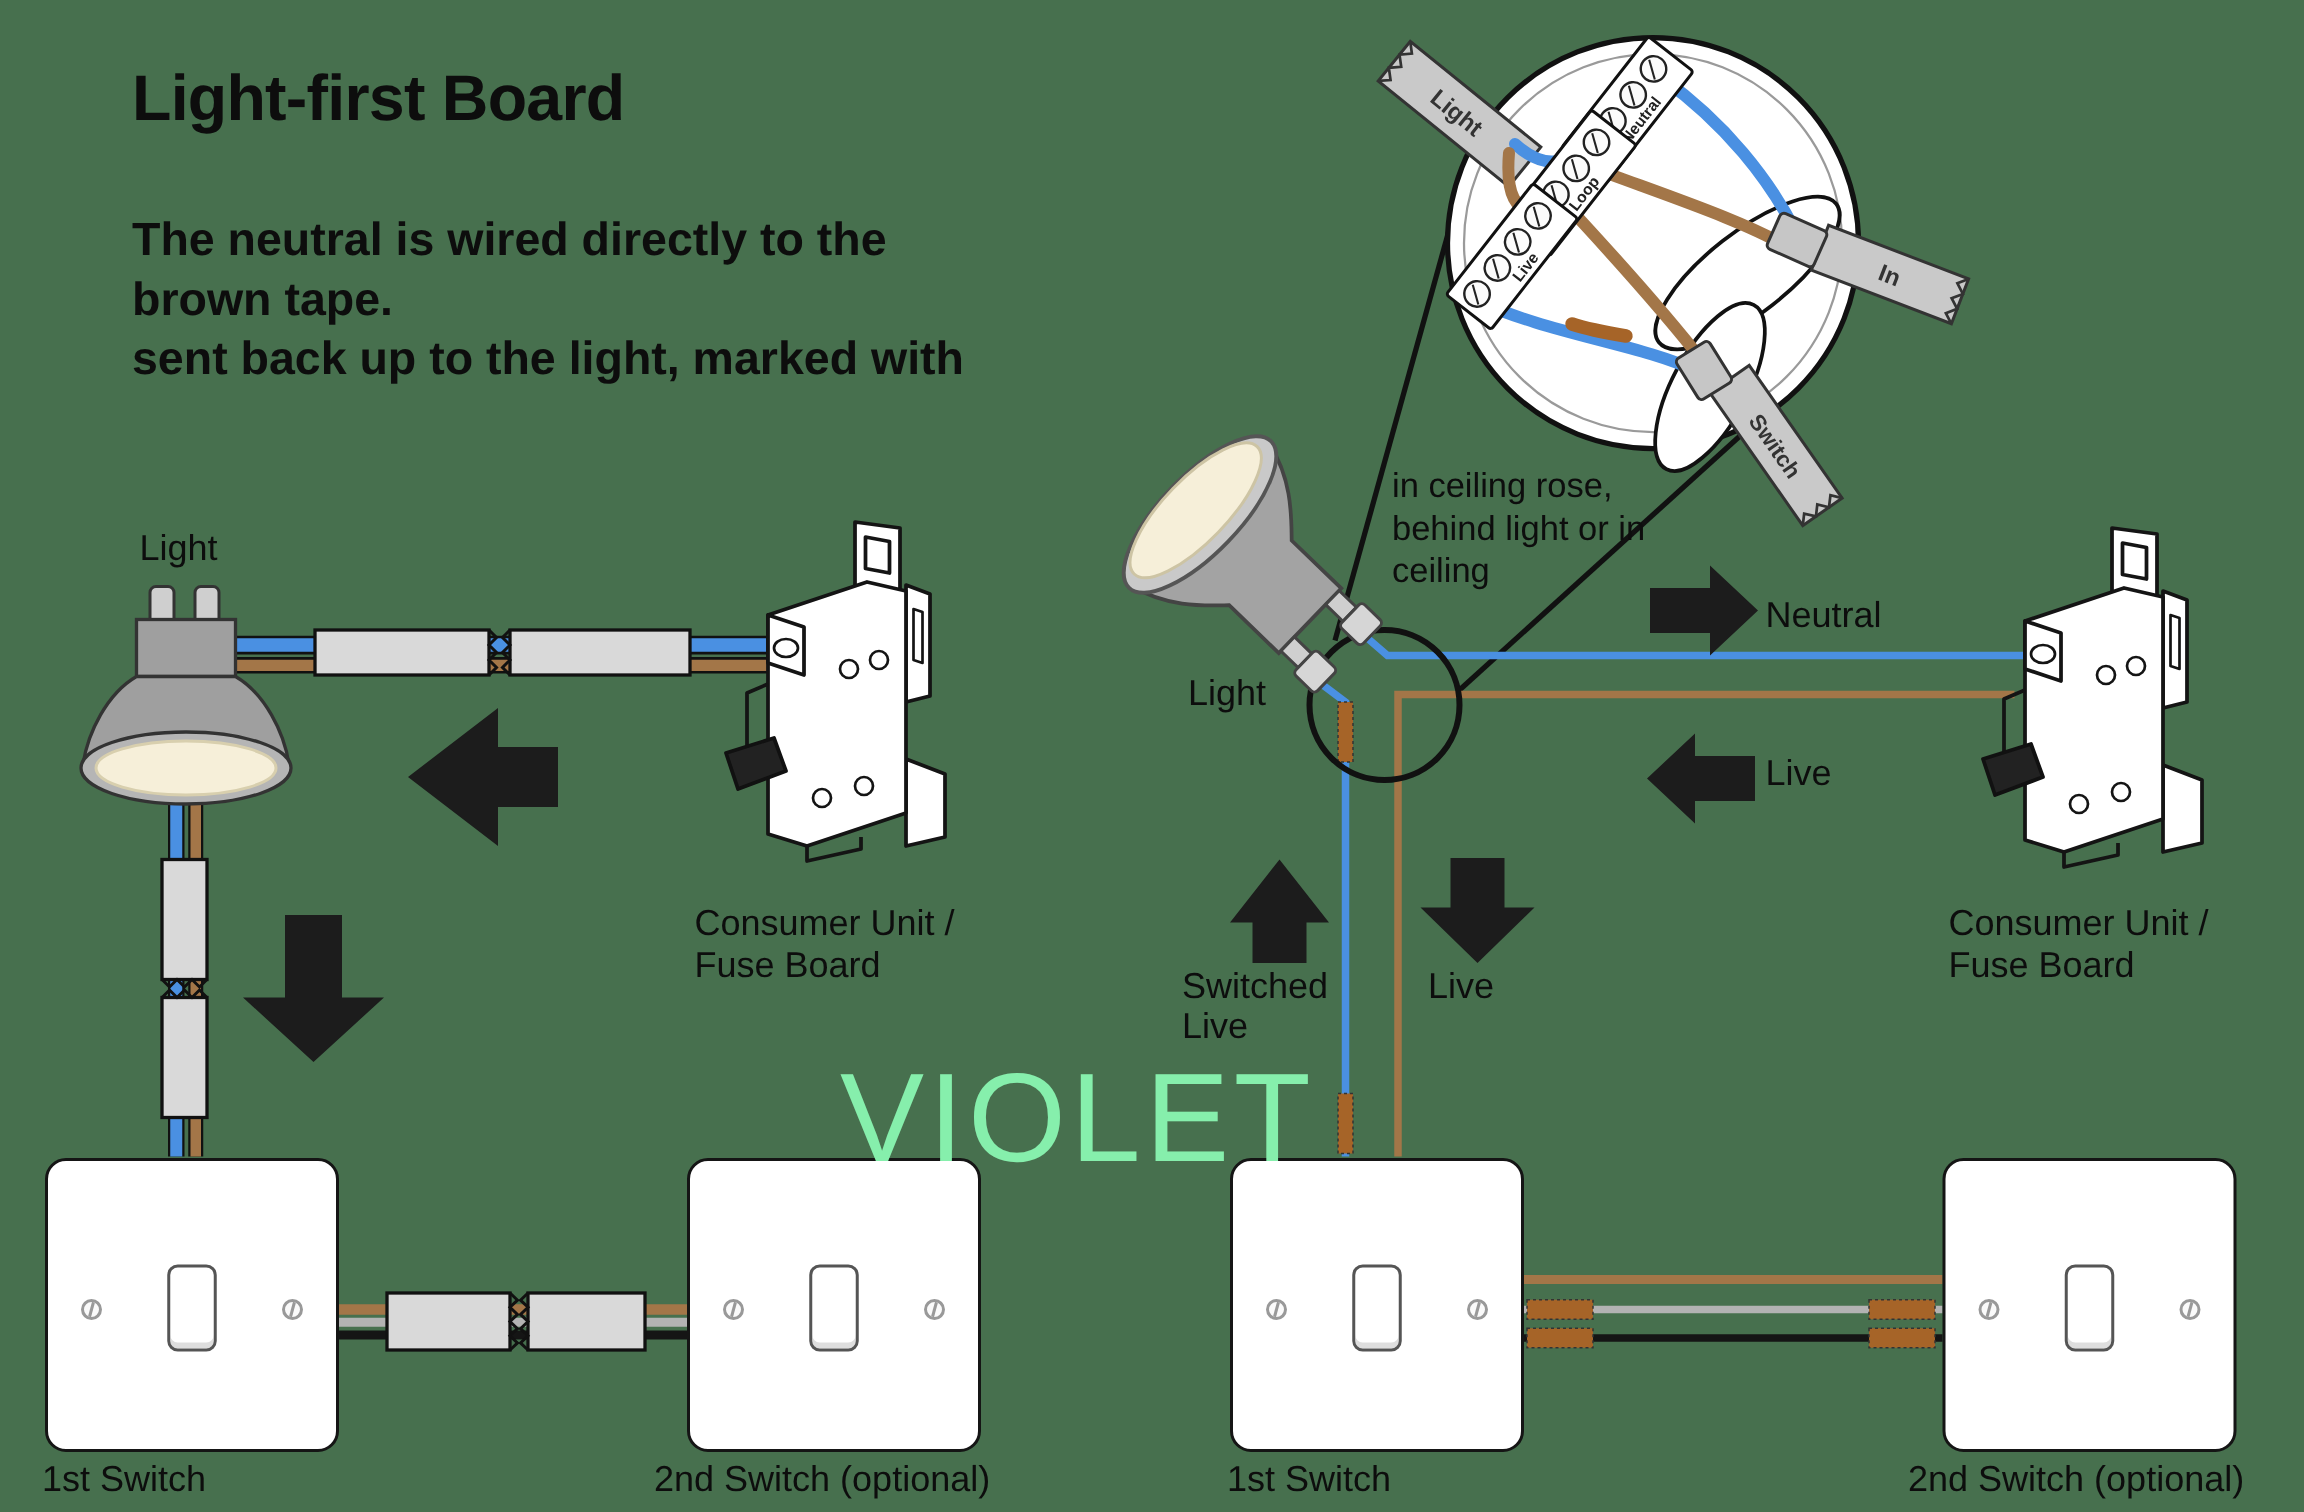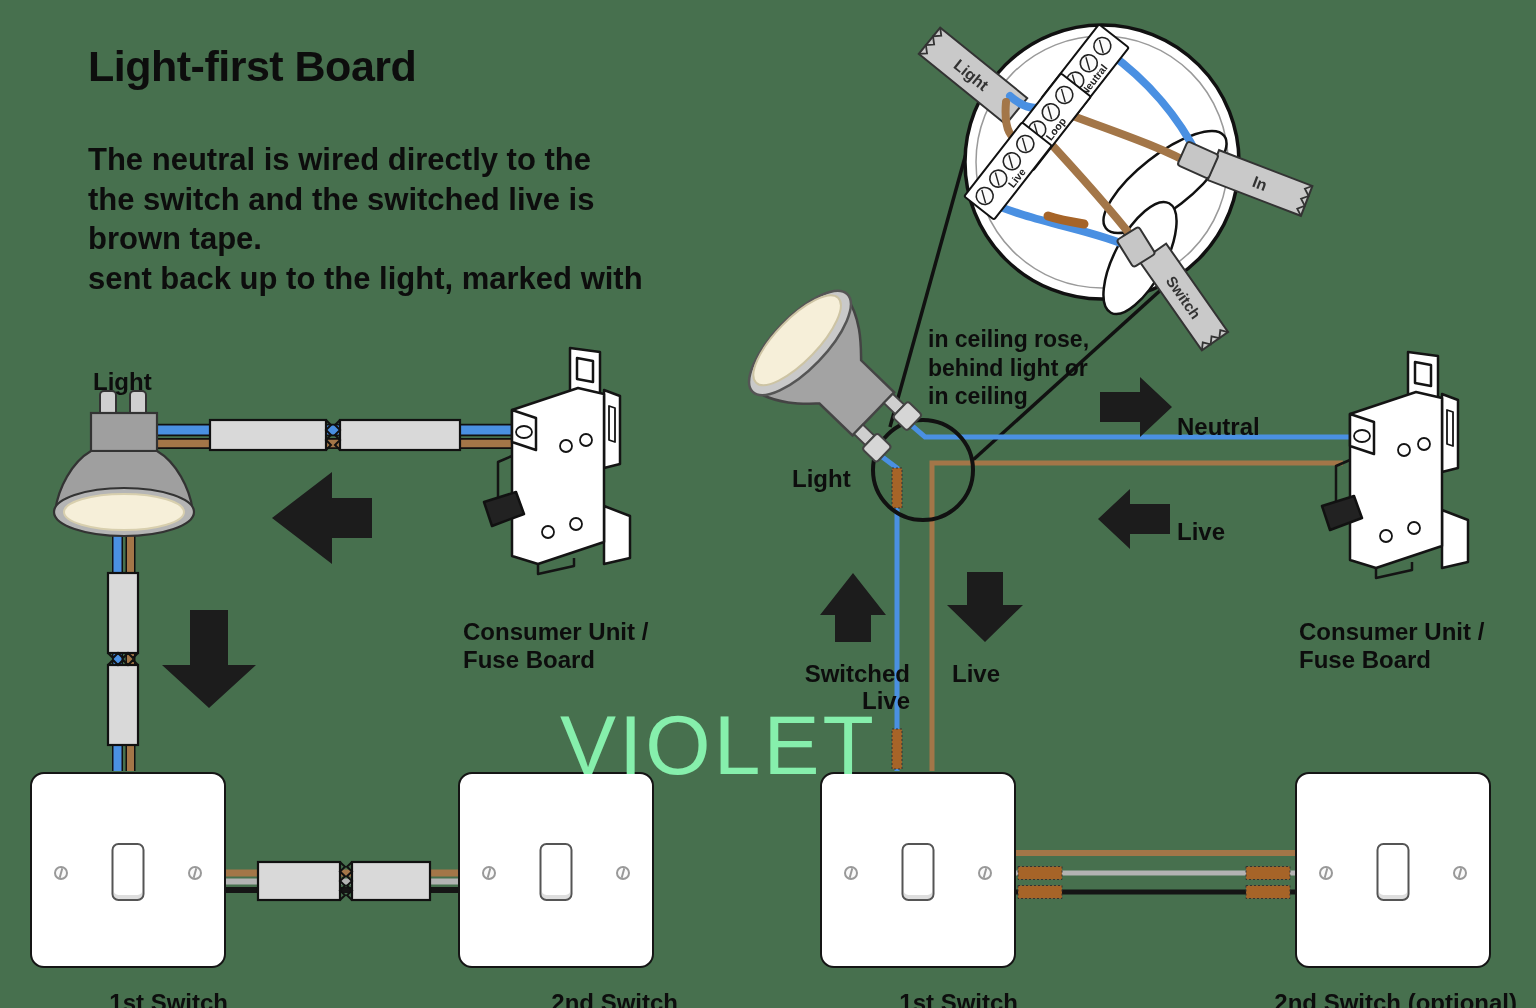--- a/index.html
+++ b/index.html
@@ -1,32 +1,32 @@
 <!DOCTYPE html>
 <html><head>
 <meta charset="utf-8">
 <style>
   html,body{margin:0;padding:0;}
   body{width:1536px;height:1008px;position:relative;overflow:hidden;
        background:#47704e;font-family:"Liberation Sans",sans-serif;color:#0d0d0d;}
   #canvas{position:absolute;left:0;top:0;width:1536px;height:1008px;}
-  .lbl{position:absolute;font-weight:bold;font-size:24px;color:#0d0d0d;line-height:1.15;margin-top:16px;}
+  .lbl{position:absolute;font-weight:normal;font-size:24px;color:#0d0d0d;line-height:1.15;}
   #title{position:absolute;left:88px;top:42px;font-size:43px;font-weight:bold;letter-spacing:-0.5px;}
   #para{position:absolute;left:88px;top:105px;font-size:31px;line-height:39.5px;font-weight:700;margin-top:35px;}
   .plate{position:absolute;width:196px;height:196px;background:#ffffff;border:2.5px solid #151515;
          border-radius:14px;box-sizing:border-box;}
   .rocker{position:absolute;left:50%;top:69px;transform:translateX(-50%);width:33px;height:58px;
           background:#fff;border:2px solid #555;border-radius:7px;box-sizing:border-box;
           box-shadow:inset 0 -4px 0 rgba(0,0,0,0.13);}
   .screw{position:absolute;top:92px;width:14px;height:14px;border:2px solid #999;border-radius:50%;
          box-sizing:border-box;background:#fafafa;}
   .screw::after{content:"";position:absolute;left:50%;top:0;width:2px;height:100%;background:#999;
          transform:translateX(-50%) rotate(15deg);}
   .screw.l{left:22px}.screw.r{right:22px}
-  .cntr{text-align:right;}
+  .cntr{text-align:left;}
   #watermark{position:absolute;left:560px;top:697px;font-size:84px;letter-spacing:3px;
          color:#86efac;font-weight:400;}
 </style>
 </head>
 <body>
 
 <svg id="canvas" viewBox="0 0 1536 1008" xmlns="http://www.w3.org/2000/svg">
 
   <g stroke="#111" stroke-width="3.5">
     <line x1="890" y1="427" x2="967" y2="150"></line>
@@ -221,21 +221,20 @@
       <rect x="1018" y="885.5" width="44" height="13"></rect>
       <rect x="1246" y="885.5" width="44" height="13"></rect>
     </g>
   </g>
 </svg>
 
 <div id="title">Light-first Board</div>
 
 <div id="para">
   <div class="pline"><span>The neutral is wired directly to the</span></div>
-  <div class="pline"><span>the switch and the switched live is</span></div>
   <div class="pline"><span>brown tape.</span></div>
   <div class="pline"><span>sent back up to the light, marked with</span></div>
 </div>
 
 <div class="lbl" style="left:93px;top:352px;">Light</div>
 <div class="lbl" style="left:463px;top:602px;width:230px;">Consumer Unit / Fuse Board</div>
 <div class="lbl cntr" style="left:28px;top:973px;width:200px;">1st Switch</div>
 <div class="lbl cntr" style="left:436px;top:973px;width:242px;">2nd Switch (optional)</div>
 
 <div class="lbl" style="left:928px;top:309px;width:180px;font-size:23px;line-height:28.5px;">in ceiling rose, behind light or in ceiling</div>

